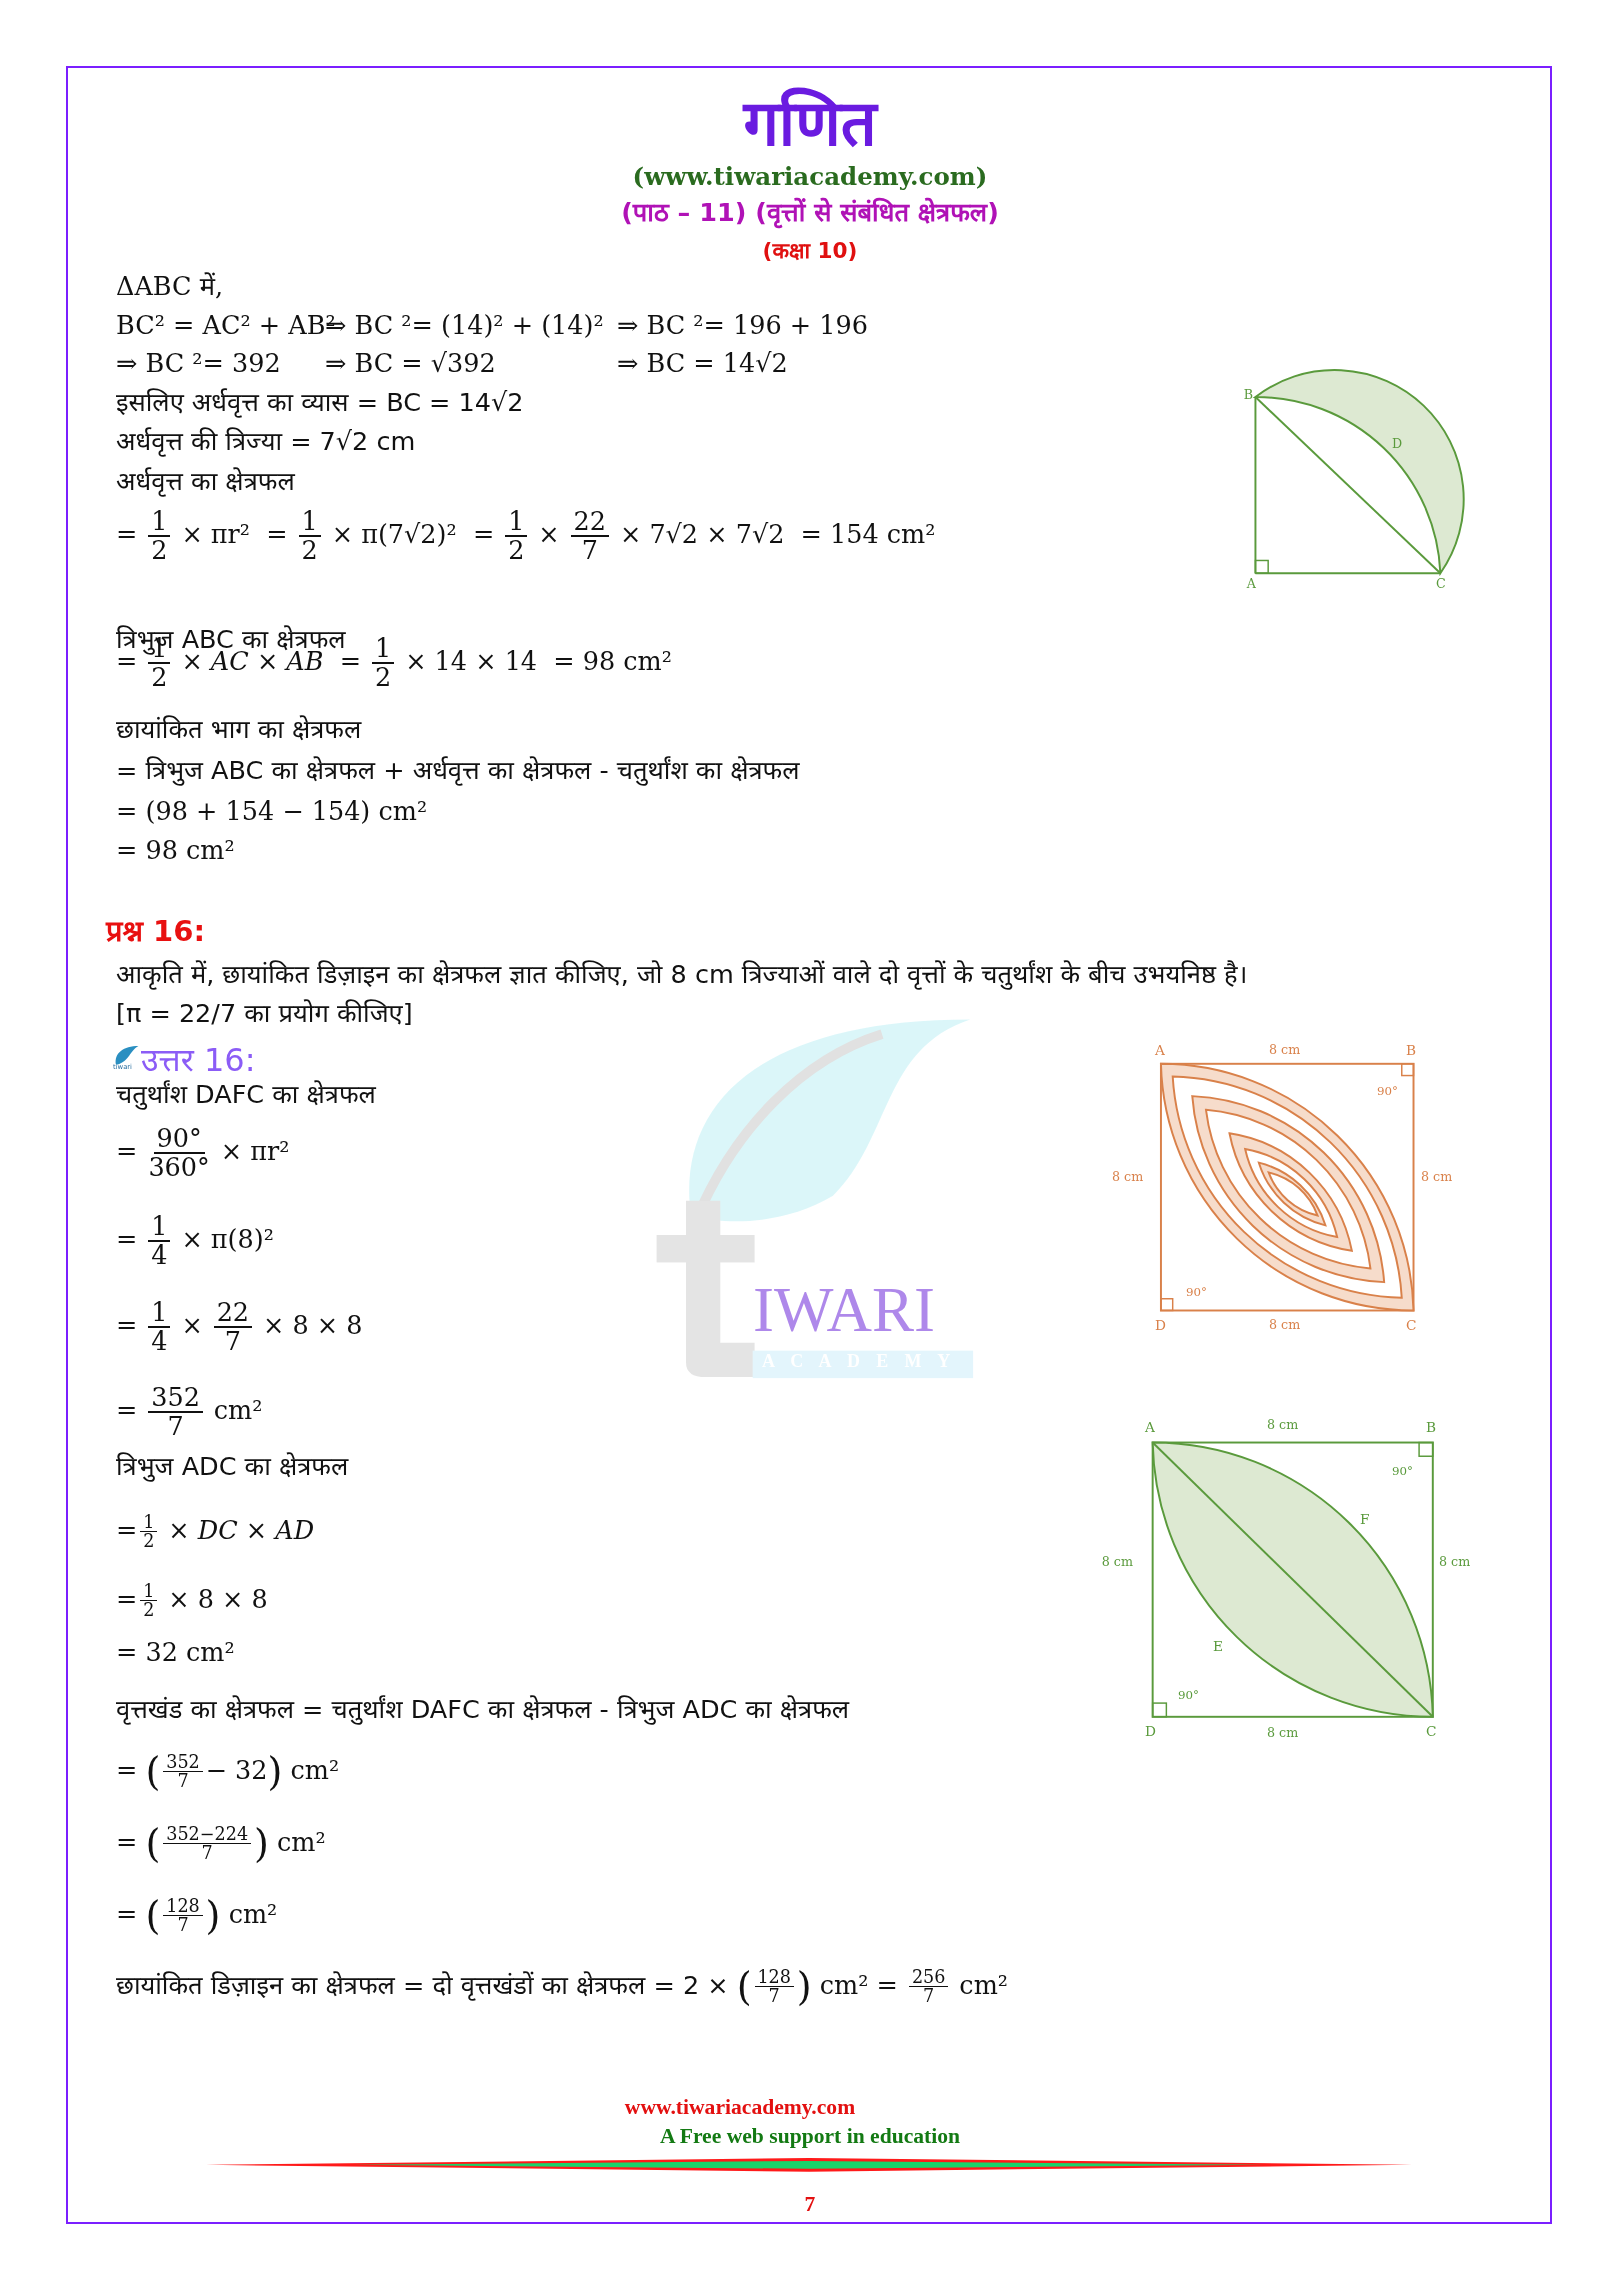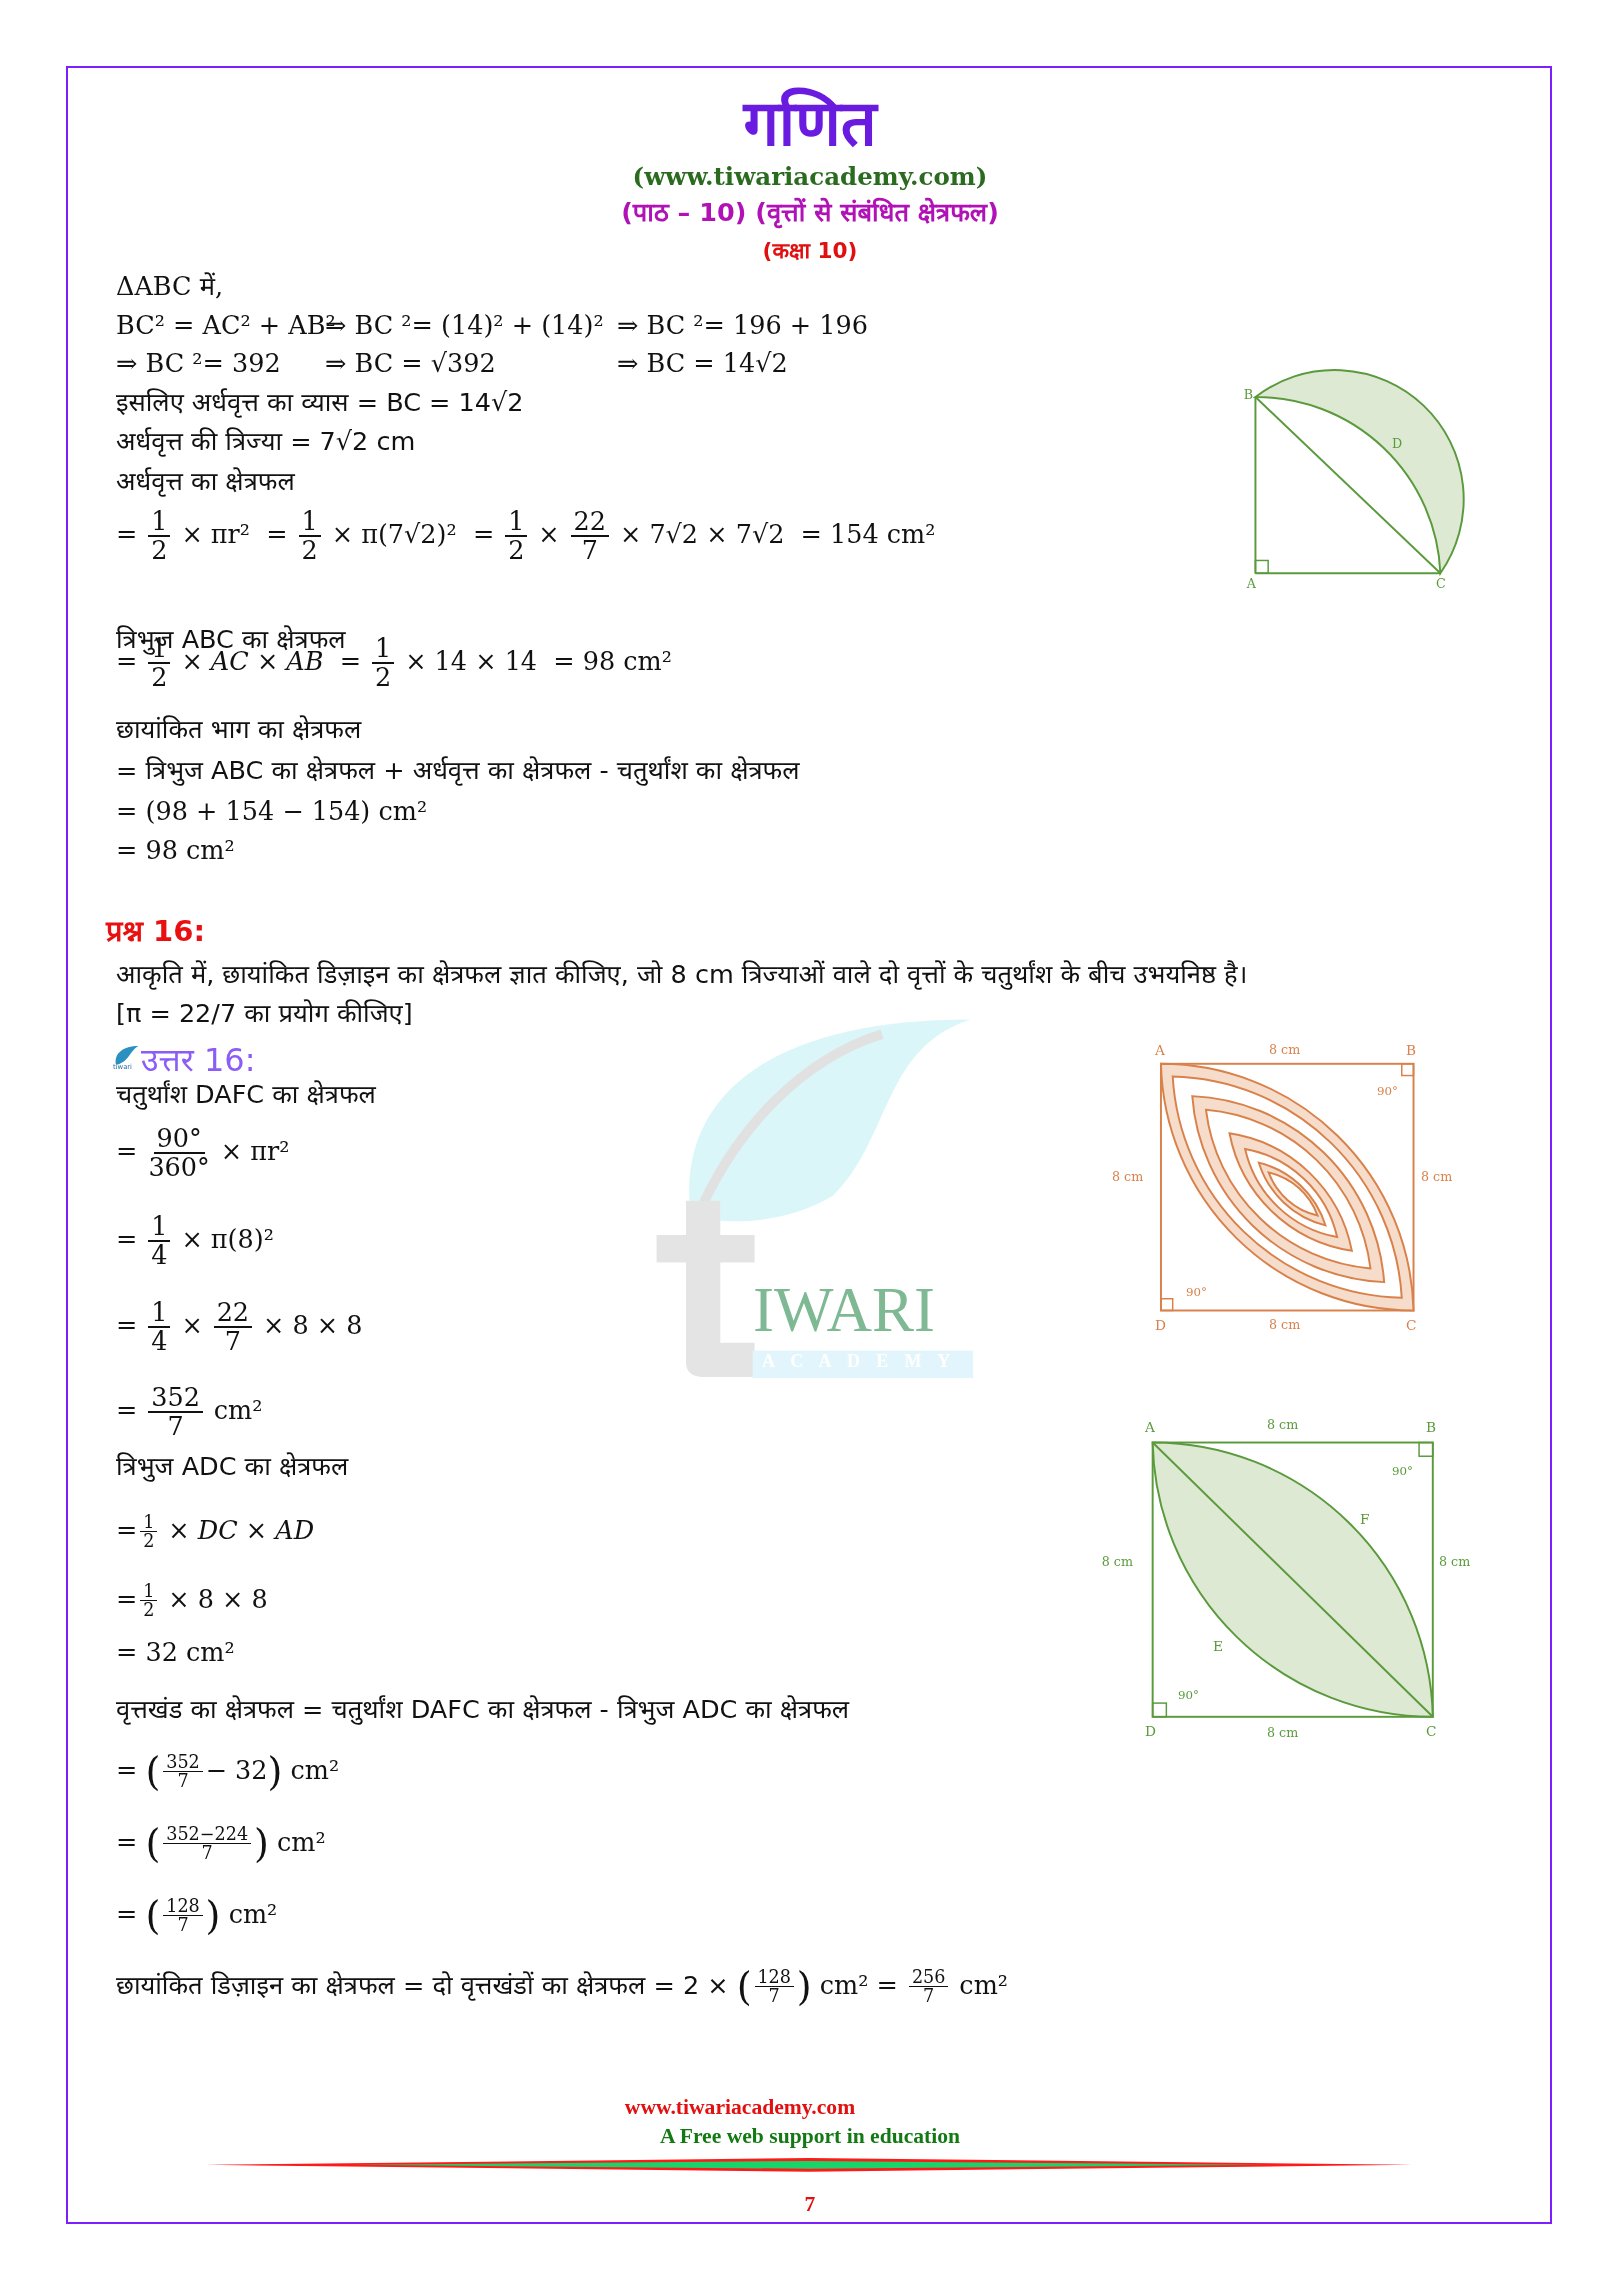--- a/index.html
+++ b/index.html
@@ -35,27 +35,27 @@
 <div class="frame"></div>
 
 <div class="abs" style="left:637px; top:990px; width:343px; height:392px; opacity:0.55;">
   <svg width="343" height="392" viewBox="0 0 350 400">
     <path d="M55 230 C 40 120, 120 30, 340 30 C 250 60, 260 150, 200 210 C 150 240, 90 240, 55 230 Z" fill="#bff0f5"></path>
     <path d="M60 235 C 100 140, 170 70, 250 45" stroke="#c9c9c9" stroke-width="10" fill="none"></path>
     <rect x="20" y="250" width="100" height="28" fill="#cfcfcf"></rect>
     <path d="M50 215 L 50 380 Q 50 395 70 395 L 120 395 L 120 360 L 85 360 L 85 215 Z" fill="#cfcfcf"></path>
     <rect x="118" y="368" width="225" height="28" fill="#cdeefa"></rect>
   </svg>
-  <div class="abs" style="left:116px; top:284px; font-family:'Liberation Serif',serif; font-size:63px; color:#15803d;">IWARI</div>
+  <div class="abs" style="left:116px; top:284px; font-family:'Liberation Serif',serif; font-size:63px; color:#6d28d9;">IWARI</div>
   <div class="abs" style="left:125px; top:361px; font-family:'Liberation Serif',serif; font-size:18px; color:#ffffff; letter-spacing:5.9px; font-weight:bold;">A C A D E M Y</div>
 </div>
 
 <div class="abs title">गणित</div>
 <div class="abs url">(www.tiwariacademy.com)</div>
-<div class="abs chapter">(पाठ – 10) (वृत्तों से संबंधित क्षेत्रफल)</div>
+<div class="abs chapter">(पाठ – 11) (वृत्तों से संबंधित क्षेत्रफल)</div>
 <div class="abs class">(कक्षा 10)</div>
 
 <div class="abs line" style="left:116px; top:271px;">ΔABC में,</div>
 <div class="abs line" style="left:116px; top:310px;">BC² = AC² + AB²</div>
 <div class="abs line" style="left:325px; top:310px;">⇒ BC ²= (14)² + (14)²</div>
 <div class="abs line" style="left:617px; top:310px;">⇒ BC ²= 196 + 196</div>
 <div class="abs line" style="left:116px; top:348px;">⇒ BC ²= 392</div>
 <div class="abs line" style="left:325px; top:348px;">⇒ BC = √392</div>
 <div class="abs line" style="left:617px; top:348px;">⇒ BC = 14√2</div>
 <div class="abs line hi" style="left:116px; top:387px;">इसलिए अर्धवृत्त का व्यास = BC = 14√2</div>

